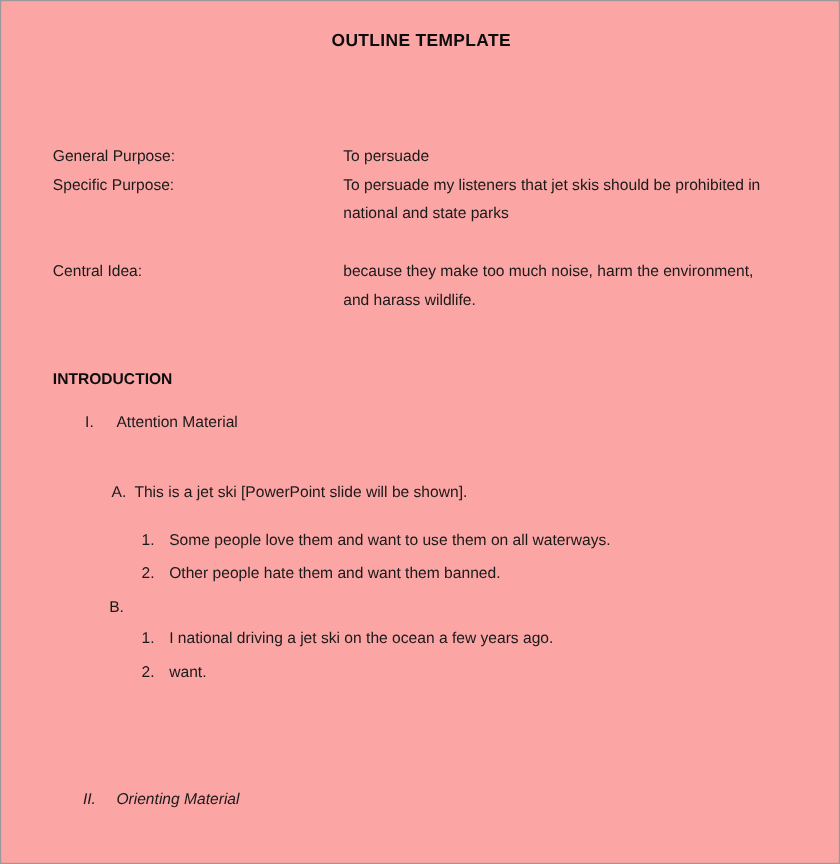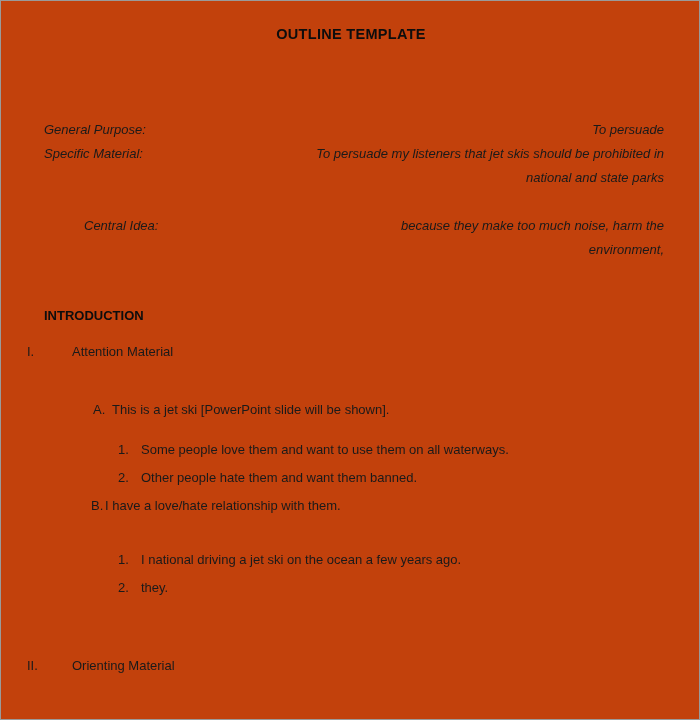--- a/index.html
+++ b/index.html
@@ -9,21 +9,21 @@
   }
   body {
     font-family: "Liberation Sans", sans-serif;
     color: #1a1a1a;
   }
 
   .page {
     position: relative;
     width: 700px;
     height: 720px;
-    background: #c2410c;
+    background: #fca5a5;
     border: 1px solid #9a9a9a;
     box-sizing: border-box;
     overflow: hidden;
   }
 
   
   .doc-title {
     position: absolute;
     left: 0;
     top: 25px;
@@ -38,63 +38,63 @@
   
   .meta {
     position: absolute;
     left: 43px;
     top: 117px;
     width: 620px;
   }
   .meta-row {
     position: relative;
     min-height: 24px;
-    font-style: italic;
   }
   .meta-label {
     position: absolute;
     left: 0;
     top: 0;
     font-size: 13px;
     line-height: 24px;
     white-space: nowrap;
   }
   .meta-value {
     margin-left: 242px;
     font-size: 13px;
     line-height: 24px;
     max-width: 378px;
   }
-  .meta-value .ln { display: block; text-align: right; }
-
-  .meta-row.gap-before { margin-top: 24px; margin-left: 40px; }
+  .meta-value .ln { display: block; }
+
+  .meta-row.gap-before { margin-top: 24px; }
 
   
   .section-heading {
     position: absolute;
     left: 43px;
     font-size: 13px;
     font-weight: bold;
     color: #0d0d0d;
   }
   .section-heading.intro { top: 307px; text-align: right; }
 
   
   .roman-item {
     position: absolute;
-    left: 26px;
+    left: 51px;
     font-size: 13px;
     white-space: nowrap;
+    text-align: center;
   }
   .roman-item .num {
     display: inline-block;
     width: 45px;
   }
   .roman-i  { top: 343px; }
-  .roman-ii { top: 657px; }
+  .roman-ii { top: 657px; font-style: italic; }
 
   
   .outline-body {
     position: absolute;
     left: 90px;
     top: 395px;
     width: 575px;
     font-size: 13px;
   }
   .ob-line {
@@ -142,31 +142,32 @@
   <div class="meta">
 
     <div class="meta-row">
       <div class="meta-label">General Purpose:</div>
       <div class="meta-value">
         <span class="ln">To persuade</span>
       </div>
     </div>
 
     <div class="meta-row">
-      <div class="meta-label">Specific Material:</div>
+      <div class="meta-label">Specific Purpose:</div>
       <div class="meta-value">
         <span class="ln">To persuade my listeners that jet skis should be prohibited in</span>
         <span class="ln">national and state parks</span>
       </div>
     </div>
 
     <div class="meta-row gap-before">
       <div class="meta-label">Central Idea:</div>
       <div class="meta-value">
         <span class="ln">because they make too much noise, harm the environment,</span>
+        <span class="ln">and harass wildlife.</span>
       </div>
     </div>
 
   </div>
 
   <div class="section-heading intro">INTRODUCTION</div>
 
   <div class="roman-item roman-i">
     <span class="num">I.</span><span>Attention Material</span>
   </div>
@@ -181,32 +182,32 @@
 
     <div class="ob-line lvl-num">
       <span class="mark">1.</span><span>Some people love them and want to use them on all waterways.</span>
     </div>
 
     <div class="ob-line lvl-num">
       <span class="mark">2.</span><span>Other people hate them and want them banned.</span>
     </div>
 
     <div class="ob-line lvl-b">
-      <span class="mark">B.</span><span>I have a love/hate relationship with them.</span>
+      <span class="mark">B.</span>
     </div>
 
     <div class="spacer-26"></div>
 
     <div class="ob-line lvl-num">
       <span class="mark">1.</span><span>I national driving a jet ski on the ocean a few years ago.</span>
     </div>
 
     <div class="ob-line lvl-num wrapped">
       <span class="mark">2.</span>
-      <div>they.</div>
+      <div>want.</div>
     </div>
 
   </div>
 
   <div class="roman-item roman-ii">
     <span class="num">II.</span><span>Orienting Material</span>
   </div>
 
 </div>
 

